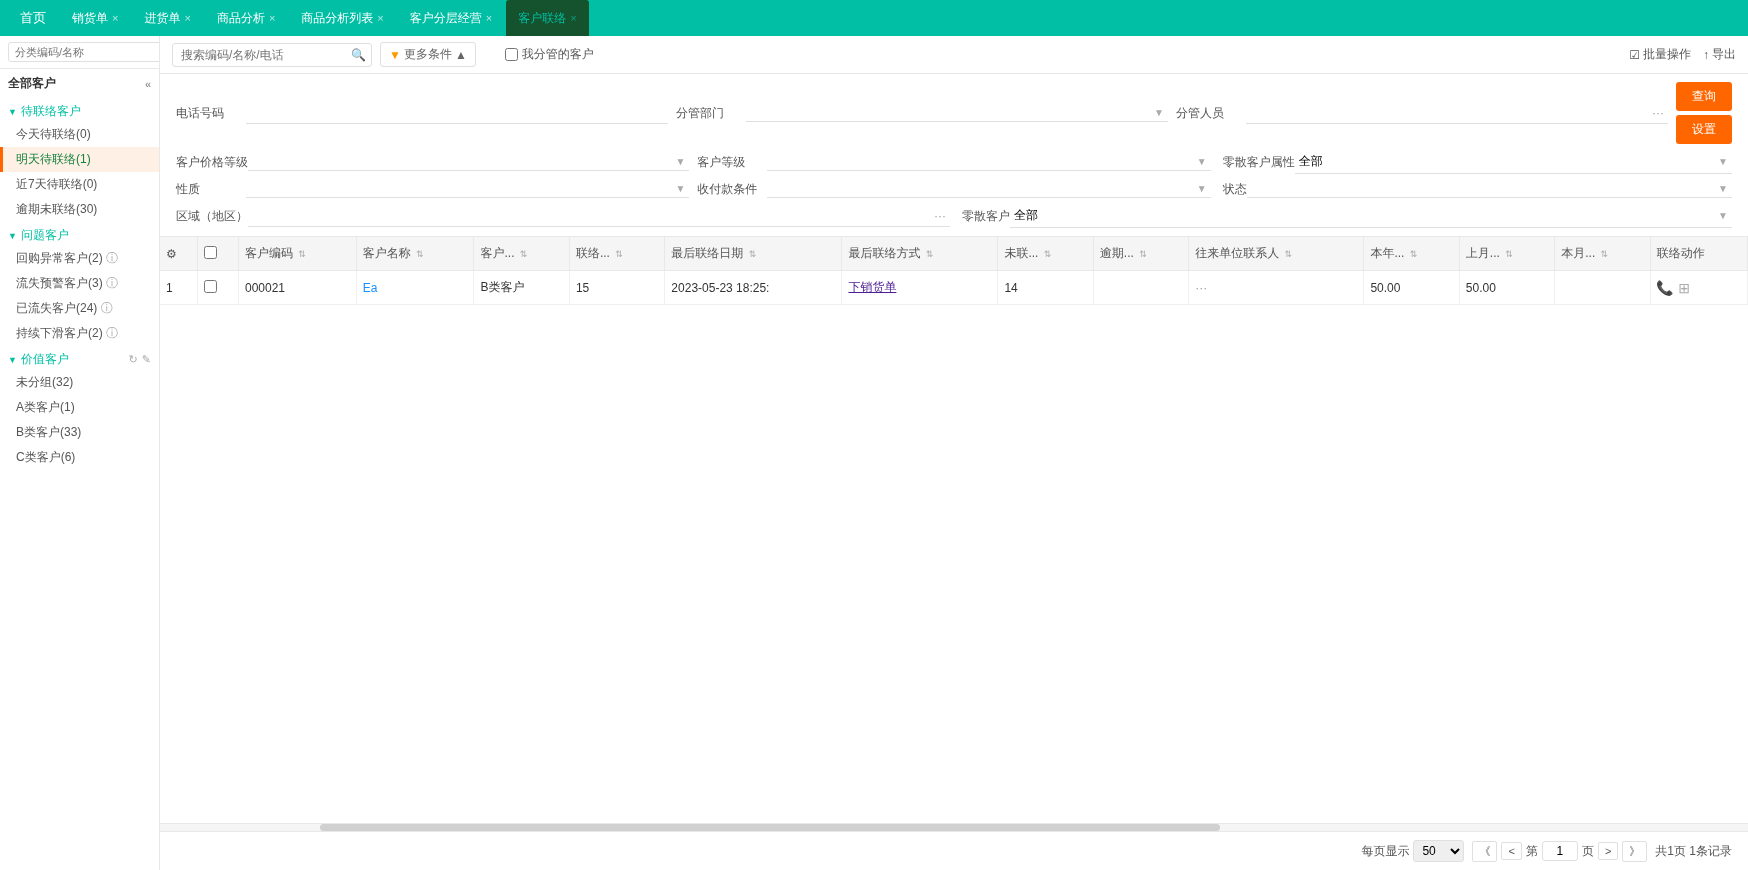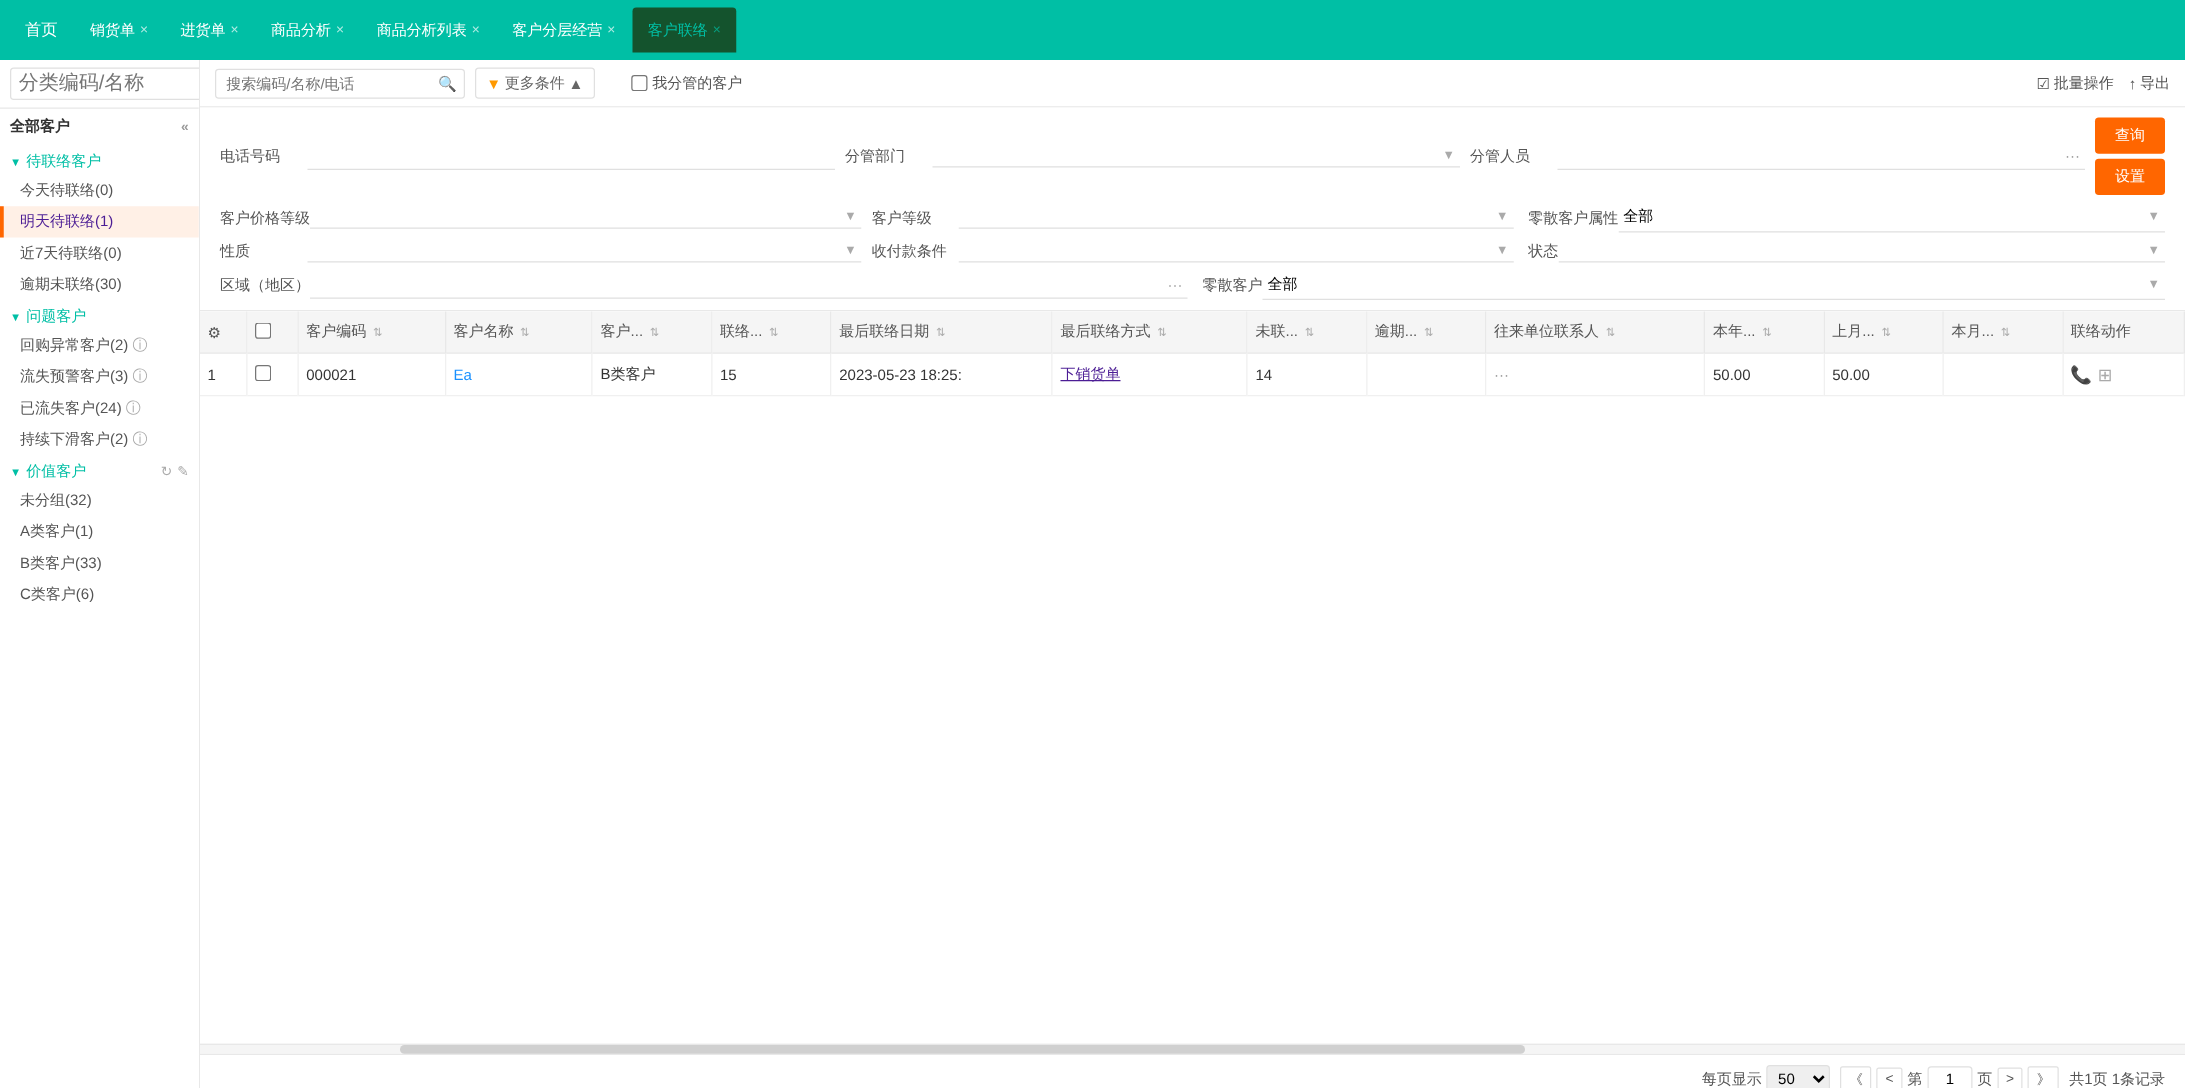--- a/index.html
+++ b/index.html
@@ -1,21 +1,21 @@
 <!DOCTYPE html>
 <html><head>
   <meta charset="utf-8">
   <style>
     * { box-sizing: border-box; margin: 0; padding: 0; font-family: 'Microsoft YaHei', Arial, sans-serif; font-size: 12px; }
     body { background: #f5f5f5; min-width: 1748px; overflow-x: auto; }
 
     
     .top-nav {
       background: #00bfa5;
-      height: 48px;
+      height: 36px;
       display: flex;
       align-items: center;
       padding: 0 8px;
       gap: 2px;
     }
     .nav-item {
       color: #fff;
       padding: 0 12px;
       height: 36px;
       display: flex;
@@ -50,21 +50,21 @@
       display: flex;
       align-items: center;
       padding: 6px 8px;
       border-bottom: 1px solid #e8e8e8;
     }
     .sidebar-search input {
       border: 1px solid #e0e0e0;
       border-radius: 3px;
       padding: 3px 6px;
       flex: 1;
-      font-size: 16px;
+      font-size: 11px;
       outline: none;
     }
     .sidebar-group-header {
       display: flex;
       align-items: center;
       justify-content: space-between;
       padding: 6px 8px;
       font-weight: bold;
       color: #333;
       cursor: pointer;
@@ -80,21 +80,21 @@
       gap: 4px;
     }
     .sidebar-section-label::before { content: '▼'; font-size: 9px; }
     .sidebar-item {
       padding: 4px 8px 4px 16px;
       color: #555;
       cursor: pointer;
       font-size: 12px;
       white-space: nowrap;
     }
-    .sidebar-item.active { background: #fff0e6; color: #4c1d95; border-left: 3px solid #ff6600; padding-left: 13px; }
+    .sidebar-item.active { background: #fff0e6; color: #15803d; border-left: 3px solid #ff6600; padding-left: 13px; }
 
     
     .content-area {
       flex: 1;
       display: flex;
       flex-direction: column;
       overflow: hidden;
     }
 
     

